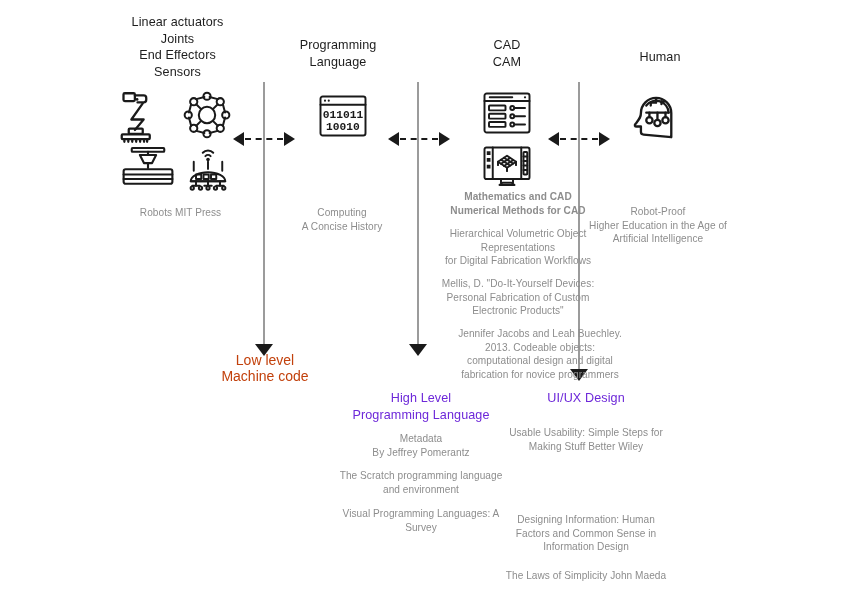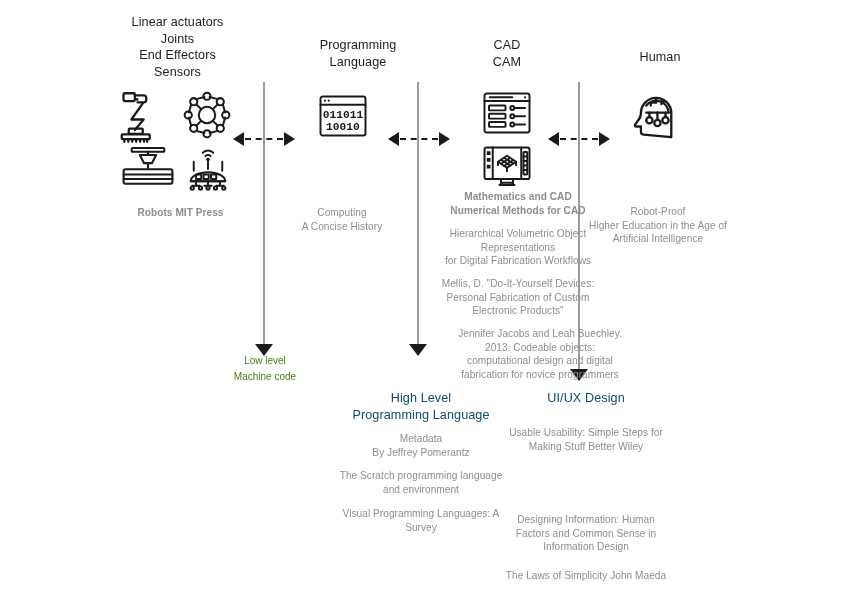--- a/index.html
+++ b/index.html
@@ -24,36 +24,36 @@
 
   
   .col-title {
     color: #1d1d1d;
     font-size: 12.6px;
     line-height: 16.5px;
     letter-spacing: 0.1px;
     white-space: pre-line;
   }
   .subcol-title {
-    color: #0c4a6e;
+    color: #6d28d9;
     font-size: 12.6px;
     line-height: 16.5px;
     letter-spacing: 0.1px;
     white-space: pre-line;
   }
   .ref {
     color: #8d8d8d;
     font-size: 10.1px;
     line-height: 13.6px;
     letter-spacing: 0.05px;
     white-space: pre-line;
   }
   .endlabel {
-    color: #4d7c0f;
-    font-size: 10px;
+    color: #c2410c;
+    font-size: 14px;
     line-height: 15.5px;
     white-space: pre-line;
   }
 
   
   .vline {
     background: #9b9b9b;
     width: 1.6px;
   }
   .vhead {
@@ -176,26 +176,26 @@
       <path d="M16 46v6M32 46v6M48 46v6"></path>
       <path d="M11 52h10M27 52h10M43 52h10"></path>
       <circle cx="11" cy="55" r="2.2"></circle>
       <circle cx="22" cy="55" r="2.2"></circle>
       <circle cx="42" cy="55" r="2.2"></circle>
       <circle cx="53" cy="55" r="2.2"></circle>
       <circle cx="32" cy="55" r="2.2"></circle>
     </svg>
   </div>
 
-  <div class="abs ctr ref" style="left:93px; top:206px; width:175px;font-weight:bold;">Robots MIT Press</div>
+  <div class="abs ctr ref" style="left:93px; top:206px; width:175px;">Robots MIT Press</div>
 
   <div class="abs ctr endlabel" style="left:190px; top:353px; width:150px;">Low level
 Machine code</div>
 
-  <div class="abs ctr col-title" style="left:294px; top:37px; width:128px;">Programming
+  <div class="abs ctr col-title" style="left:274px; top:37px; width:128px;">Programming
 Language</div>
 
   <div class="abs icon" style="left:319px; top:95px;">
     <svg width="48" height="42" viewBox="0 0 64 56" fill="none" stroke="#1a1a1a" stroke-width="2.6" stroke-linejoin="round" stroke-linecap="round">
       <rect x="2" y="2" width="60" height="52" rx="3"></rect>
       <path d="M2 13h60"></path>
       <circle cx="8" cy="7.5" r="1.4" fill="#1a1a1a" stroke="none"></circle>
       <circle cx="13" cy="7.5" r="1.4" fill="#1a1a1a" stroke="none"></circle>
       <text x="32" y="31" font-family="'Liberation Mono', monospace" font-size="15" font-weight="bold" fill="#1a1a1a" stroke="none" text-anchor="middle">011011</text>
       <text x="32" y="47" font-family="'Liberation Mono', monospace" font-size="15" font-weight="bold" fill="#1a1a1a" stroke="none" text-anchor="middle">10010</text>

